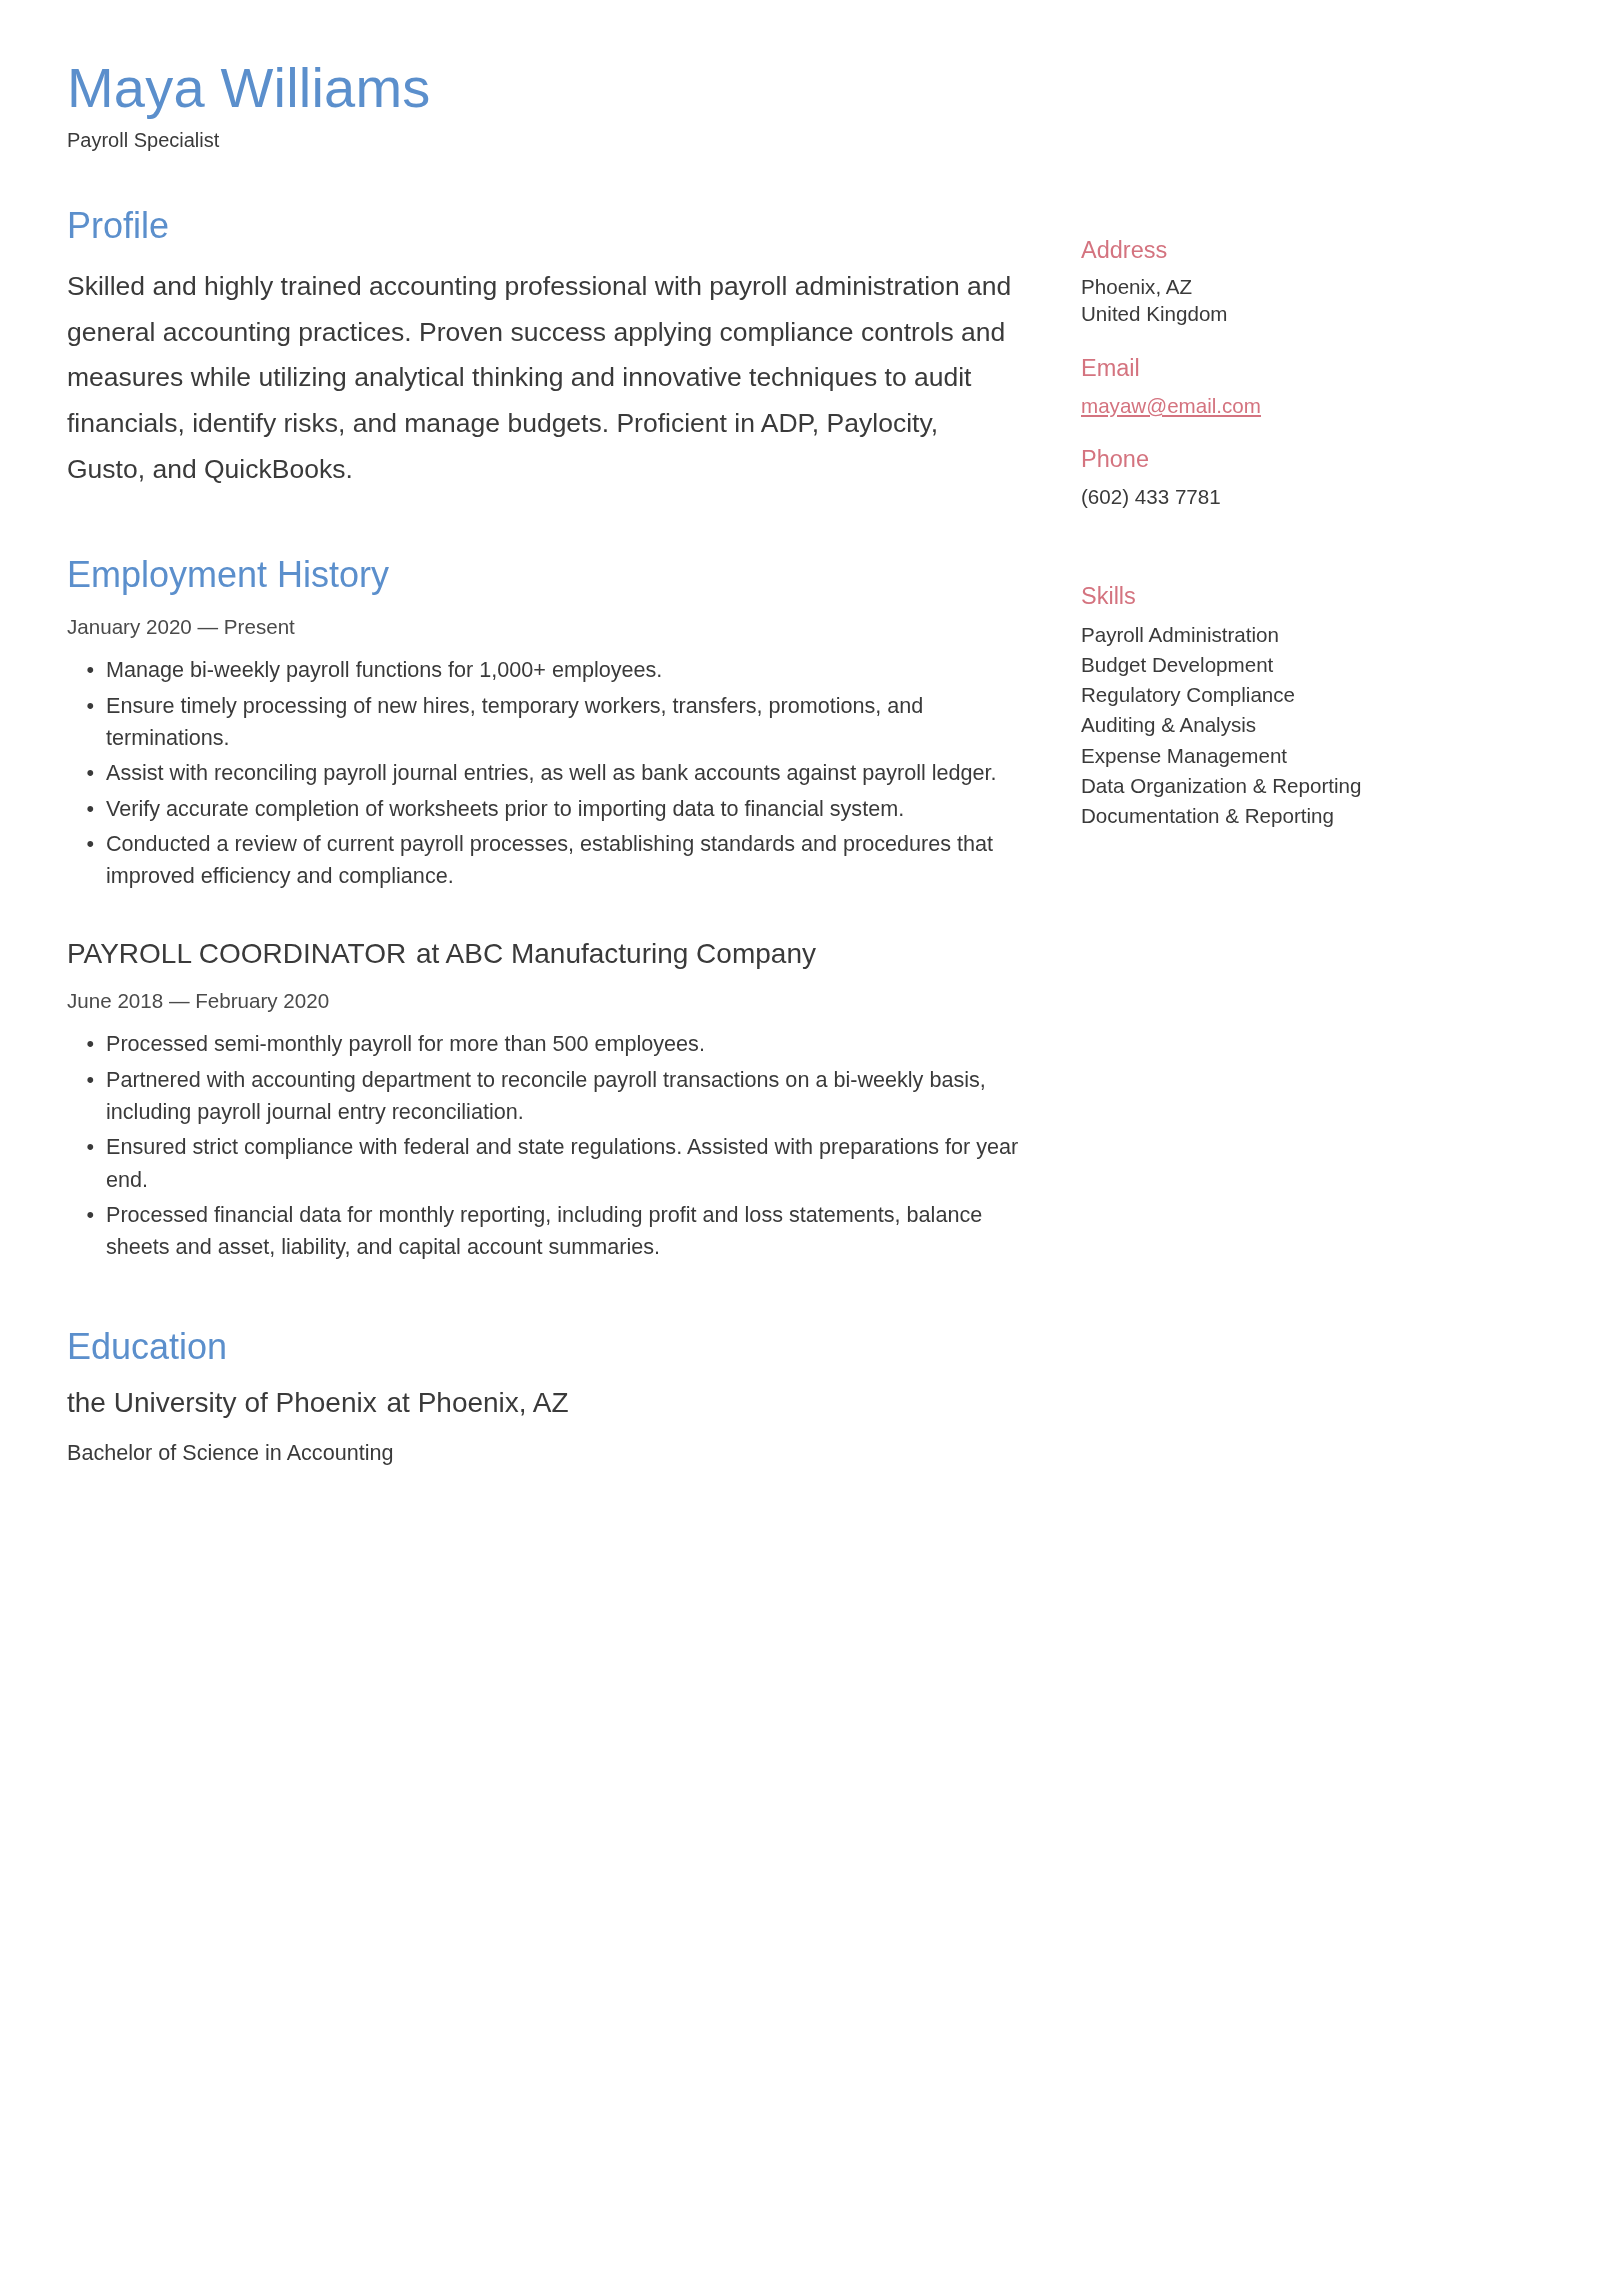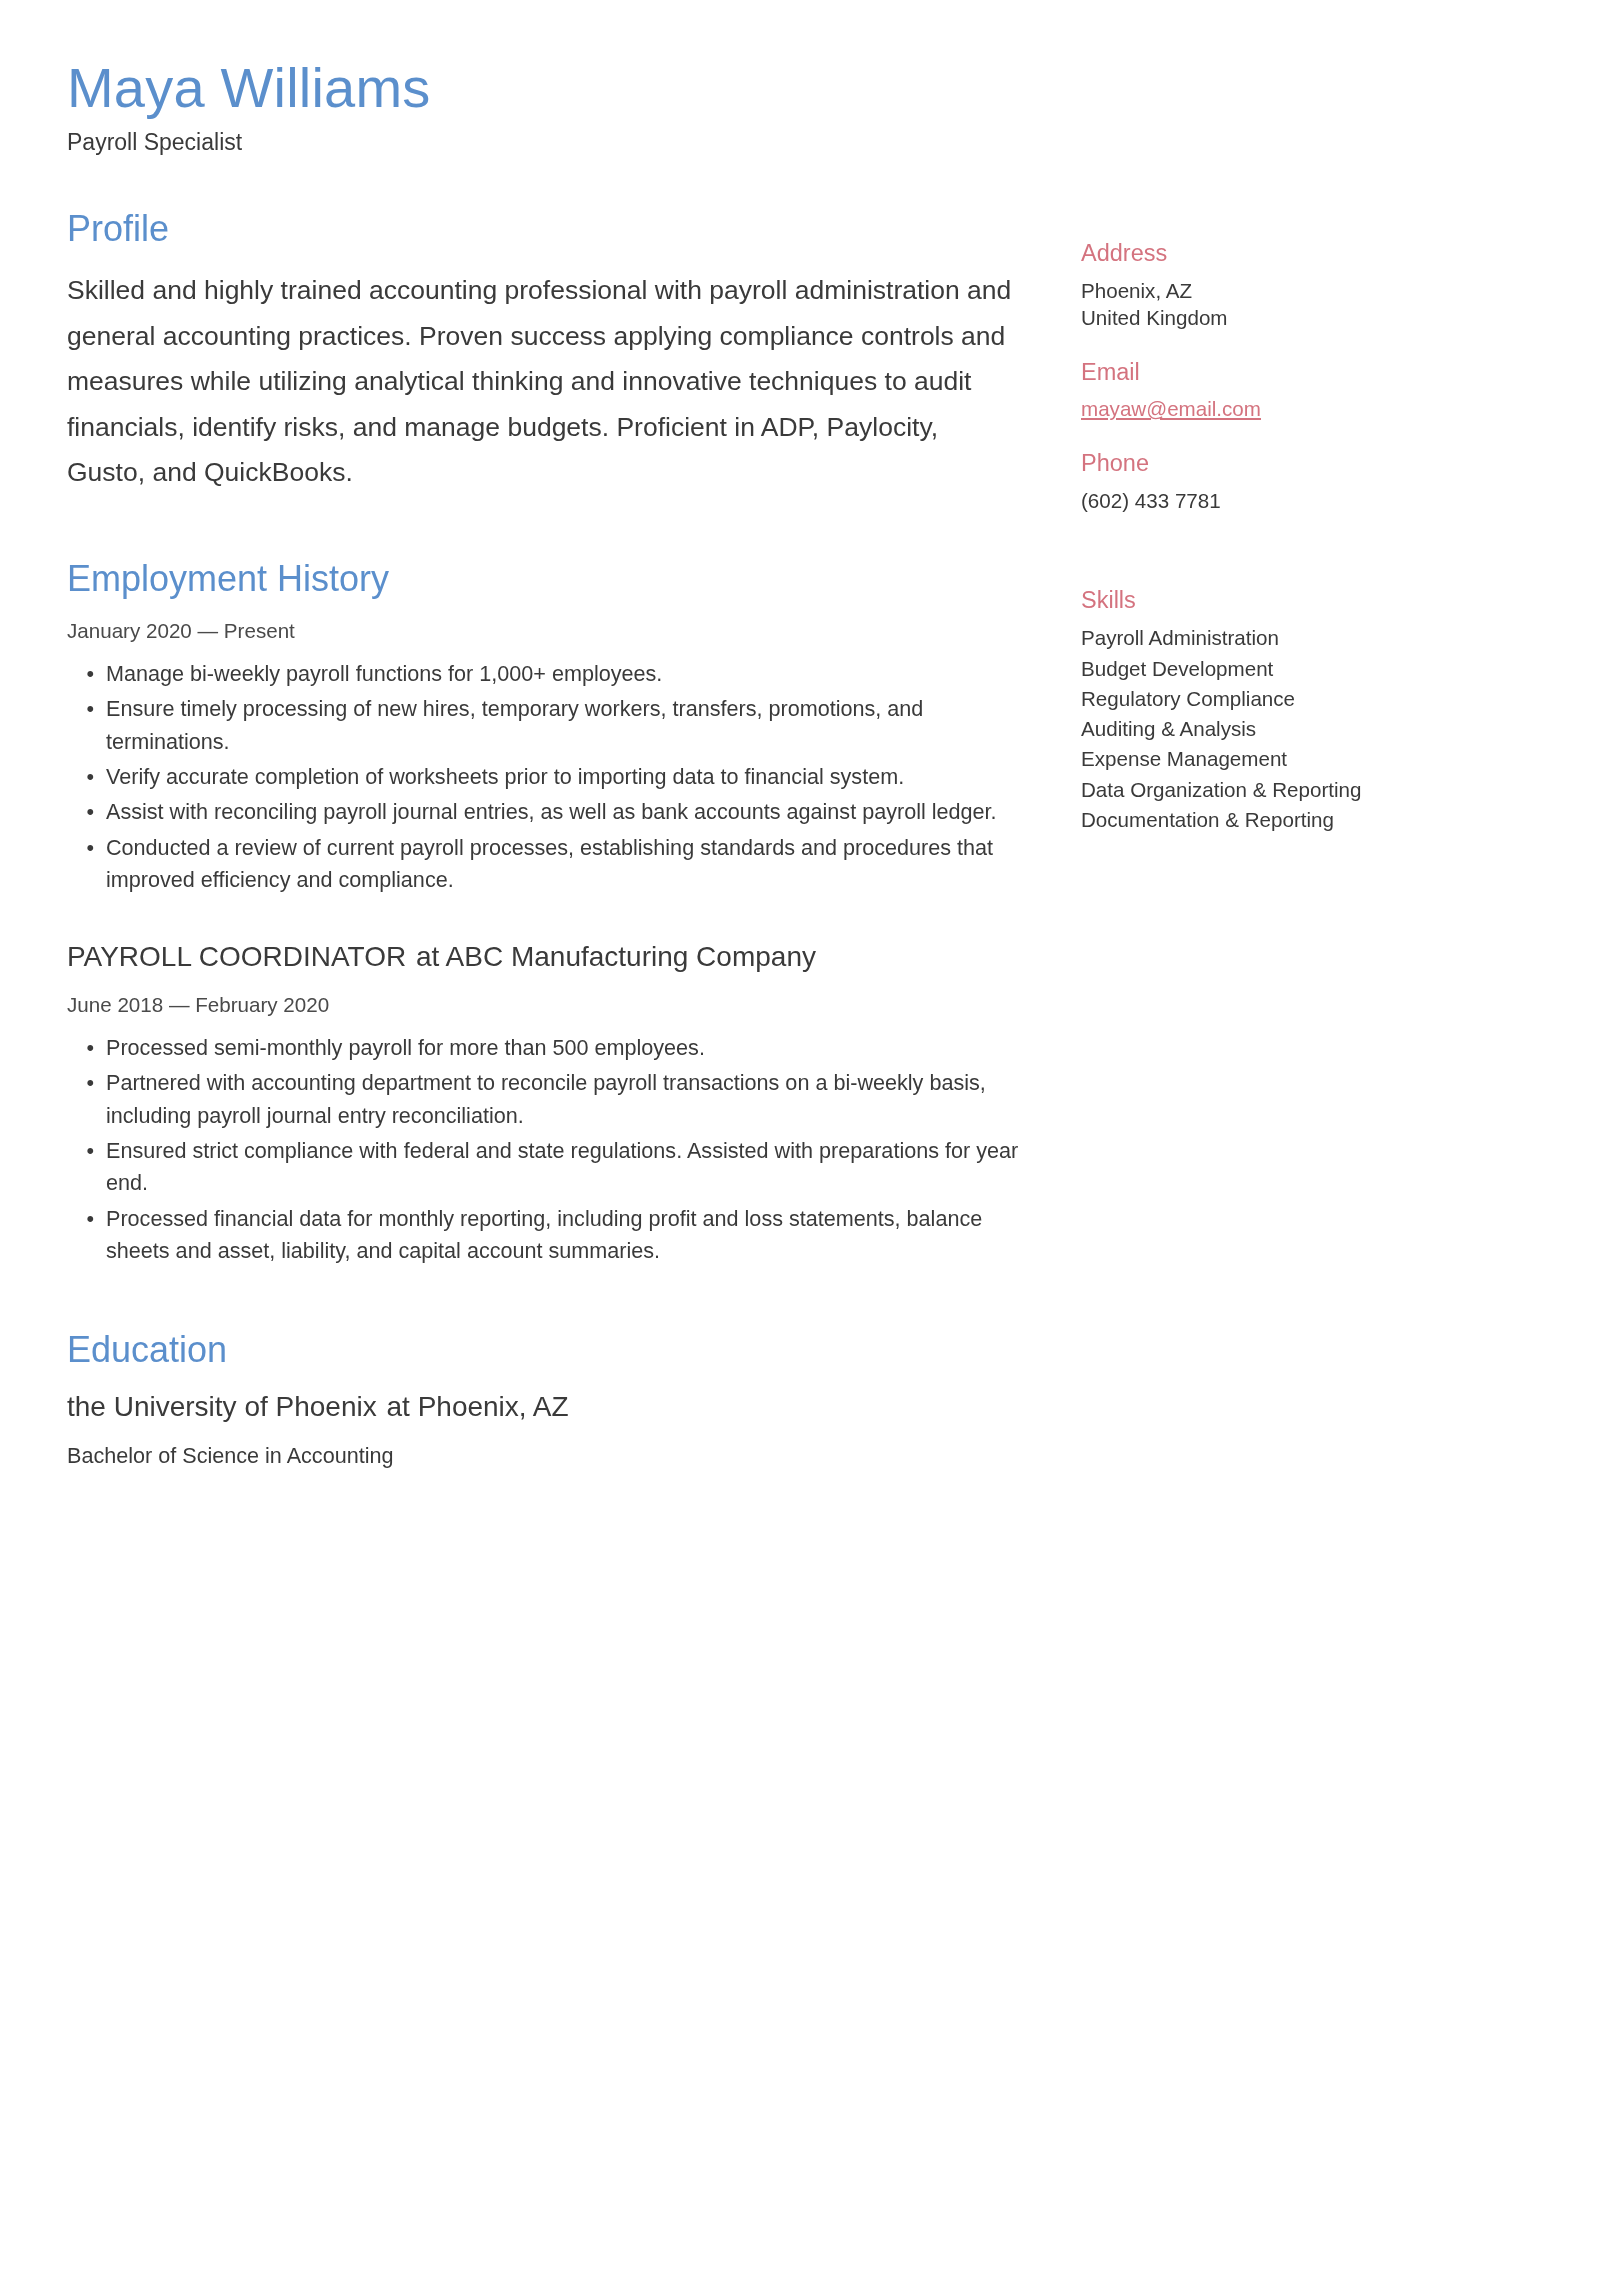--- a/index.html
+++ b/index.html
@@ -33,21 +33,21 @@
   .full-name {
     font-size: 56px;
     font-weight: 400;
     line-height: 1.12;
     color: #5b8fcc;
     letter-spacing: 0.2px;
     margin: 0 0 7.8px 0;
   }
 
   .job-title-sub {
-    font-size: 23px;
+    font-size: 20px;
     font-weight: 400;
     color: #3a3a3a;
     line-height: 1.25;
     margin: 0;
   }
 
   
   .columns {
     display: flex;
     align-items: flex-start;
@@ -229,22 +229,22 @@
       </div>
 
       <div class="section-block">
         <h2 class="section-heading">Employment History</h2>
 
         <div class="entry">
           <div class="entry-date">January 2020 — Present</div>
           <ul class="entry-bullets">
             <li>Manage bi-weekly payroll functions for 1,000+ employees.</li>
             <li>Ensure timely processing of new hires, temporary workers, transfers, promotions, and terminations.</li>
+            <li>Assist with reconciling payroll journal entries, as well as bank accounts against payroll ledger.</li>
             <li>Verify accurate completion of worksheets prior to importing data to financial system.</li>
-            <li>Assist with reconciling payroll journal entries, as well as bank accounts against payroll ledger.</li>
             <li>Conducted a review of current payroll processes, establishing standards and procedures that improved efficiency and compliance.</li>
           </ul>
         </div>
 
         <div class="entry">
           <div class="entry-title"><span>PAYROLL COORDINATOR</span><span class="at-company">at ABC Manufacturing Company</span></div>
           <div class="entry-date">June 2018 — February 2020</div>
           <ul class="entry-bullets">
             <li>Processed semi-monthly payroll for more than 500 employees.</li>
             <li>Partnered with accounting department to reconcile payroll transactions on a bi-weekly basis, including payroll journal entry reconciliation.</li>

